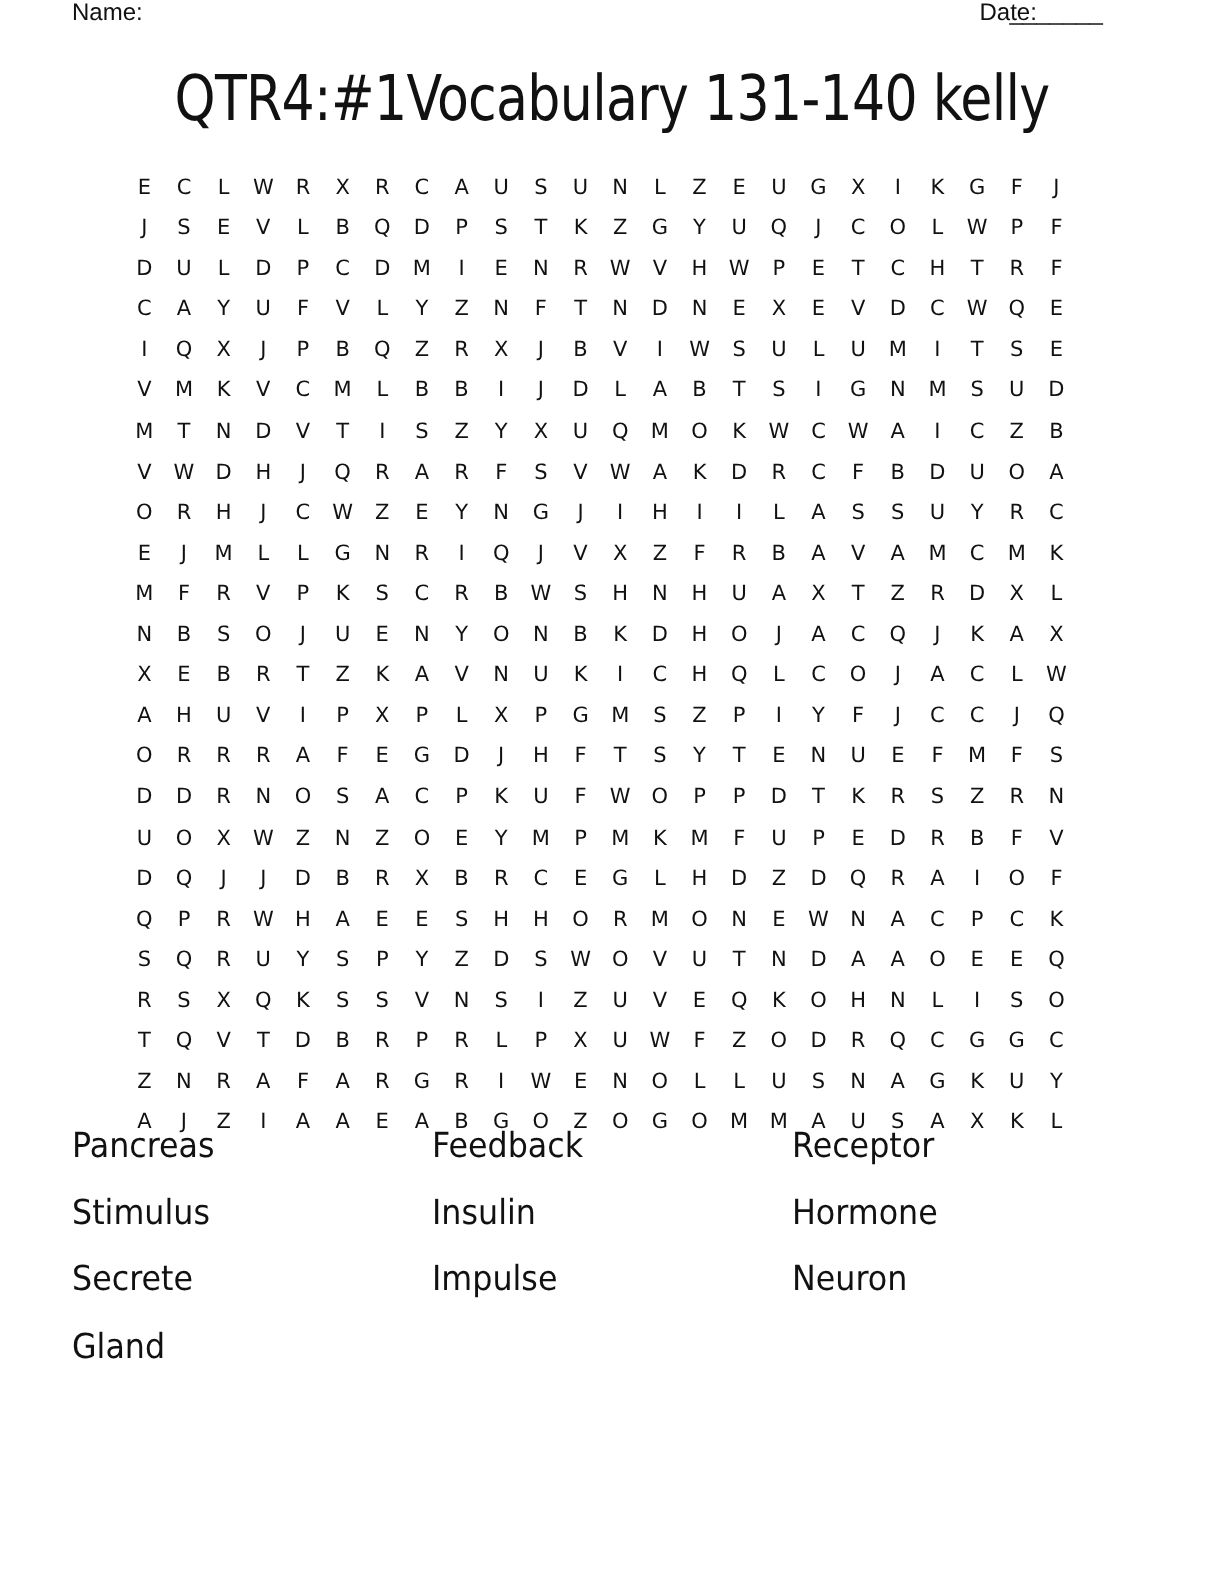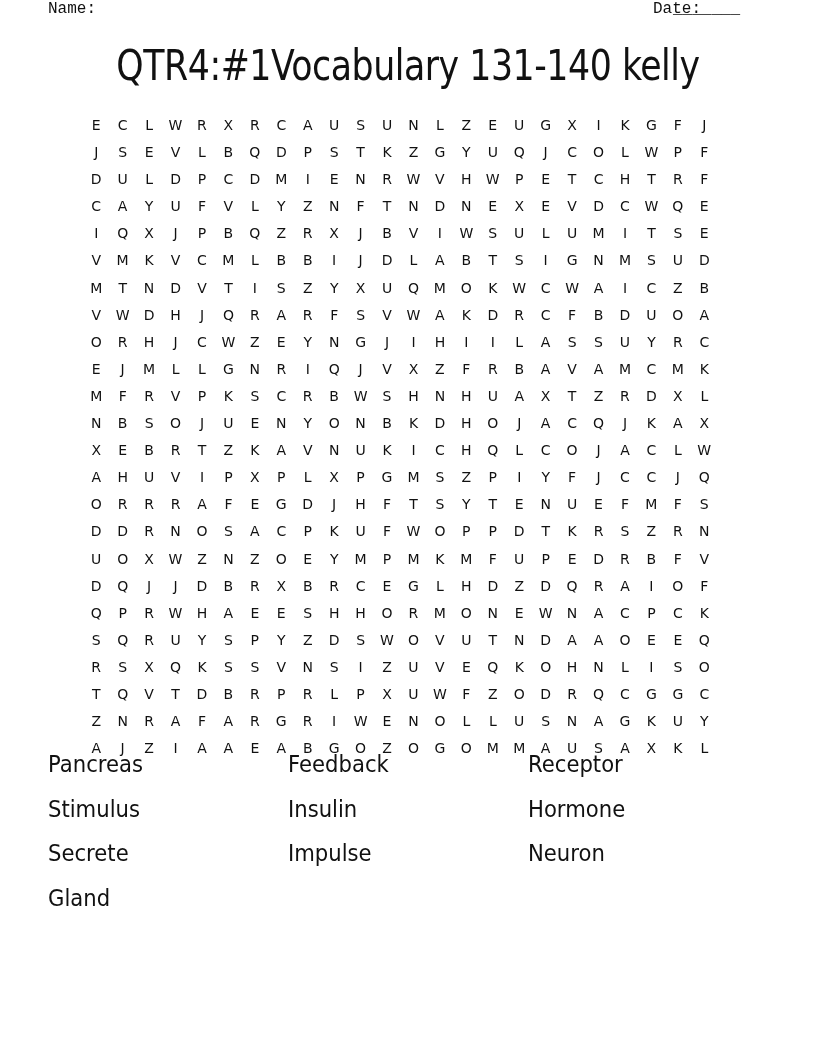--- a/index.html
+++ b/index.html
@@ -1,19 +1,19 @@
 <!DOCTYPE html>
 <html><head>
   <meta charset="utf-8">
   <style>
     html, body { margin: 0; padding: 0; background: #ffffff; }
     body { width: 816px; height: 1056px; position: relative; overflow: hidden; color: #111; }
     .header-line {
       position: absolute; top: 0; left: 48px; width: 700px; height: 18px;
-      font-family: Liberation Mono, monospace; font-size: 16px; line-height: 18px;
+      font-family: Liberation Sans, sans-serif; font-size: 16px; line-height: 18px;
       white-space: nowrap;
     }
     .header-line .name-label { position: absolute; left: 0; top: 0; }
     .header-line .name-blank { position: absolute; left: 56px; top: 0; }
     .header-line .date-label { position: absolute; left: 605px; top: 0; }
     .header-line .date-blank { position: absolute; left: 625px; top: 0; }
     .title {
       position: absolute; top: 38px; left: 0; width: 816px; text-align: center;
       font-family: "DejaVu Sans", sans-serif; font-size: 42px; line-height: 56px;
       letter-spacing: -0.5px; font-stretch: condensed; transform: scaleX(0.92);

